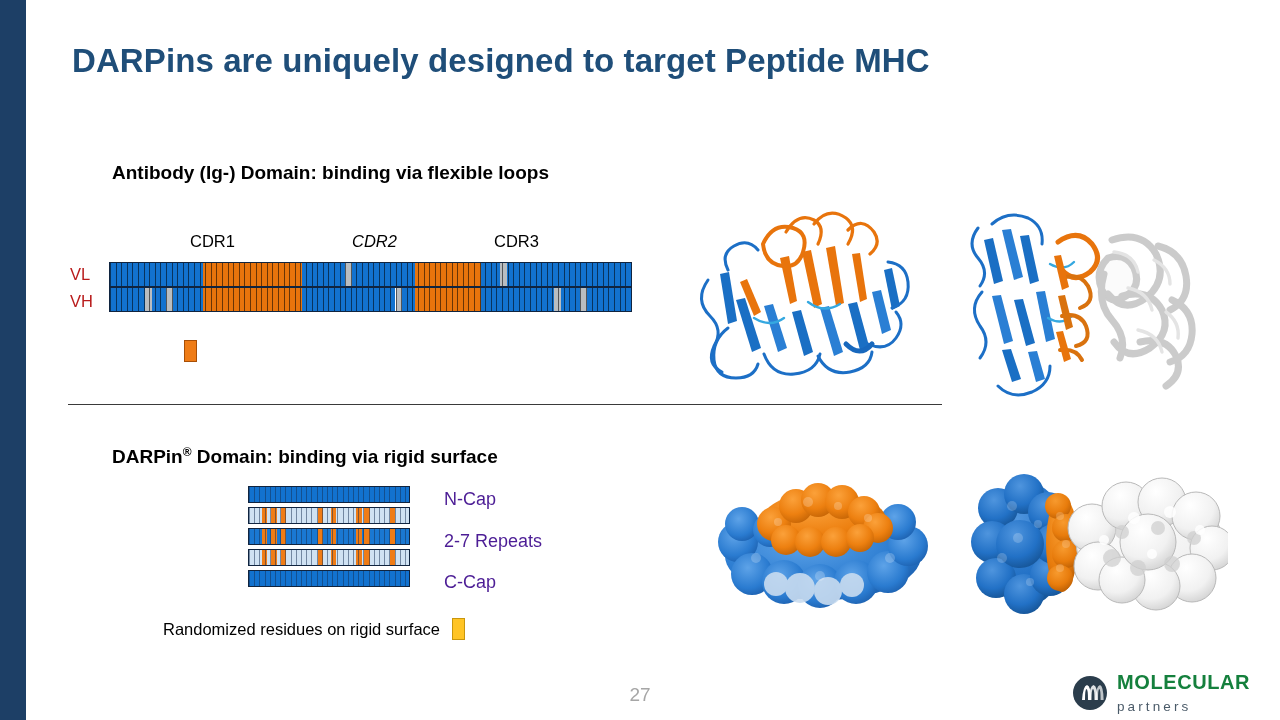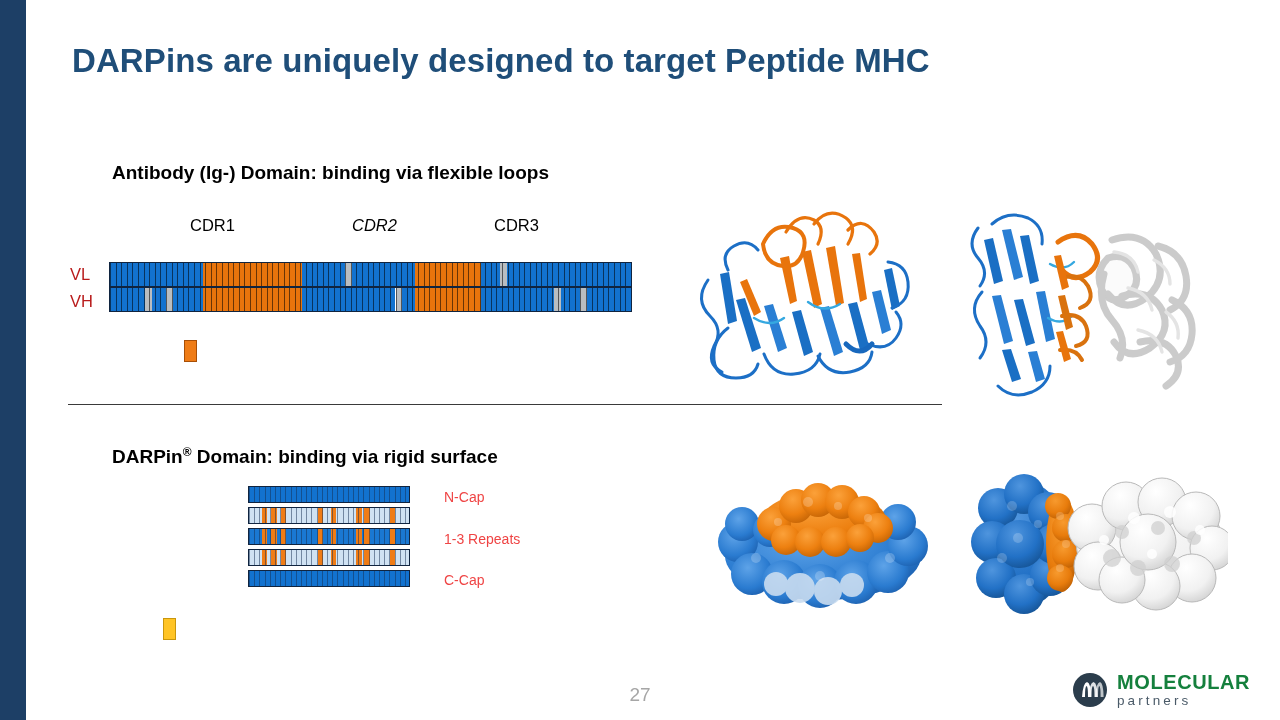--- a/index.html
+++ b/index.html
@@ -40,21 +40,21 @@
 
   
   .divider {
     position: absolute; left: 68px; top: 404px;
     width: 874px; height: 0;
     border-top: 1.6px solid #3a3a3a;
   }
 
   
   .cdr-label {
-    position: absolute; top: 216px;
+    position: absolute; top: 232px;
     font-size: 16.5px; color: #000; white-space: nowrap;
   }
   #cdr-label-1 { left: 190px; }
   #cdr-label-2 { left: 352px; font-style: italic; }
   #cdr-label-3 { left: 494px; }
 
   
   .chain-label {
     position: absolute; left: 70px;
     font-size: 16.5px; color: #b91c1c;
@@ -118,21 +118,21 @@
     background-image: repeating-linear-gradient(
       to right,
       rgba(20,45,80,.5) 0px, rgba(20,45,80,.5) 1px,
       rgba(0,0,0,0) 1px, rgba(0,0,0,0) 5.2px);
     pointer-events: none;
   }
 
   
   .darpin-label {
     position: absolute; left: 444px;
-    font-size: 14px; color: #ef4444; white-space: nowrap;
+    font-size: 18px; color: #4c1d95; white-space: nowrap;
   }
   #darpin-label-ncap    { top: 489px; }
   #darpin-label-repeats { top: 531px; }
   #darpin-label-ccap    { top: 572px; }
 
   
   .figure { position: absolute; }
   #figure-antibody-domain   { left: 668px; top: 196px;  width: 262px; height: 196px; }
   #figure-antibody-complex  { left: 962px; top: 200px;  width: 256px; height: 208px; }
   #figure-darpin-domain     { left: 712px; top: 472px;  width: 222px; height: 140px; }
@@ -152,21 +152,21 @@
     display: flex; align-items: center; gap: 9px;
   }
   .logo-mark { width: 36px; height: 36px; flex: 0 0 36px; }
   .logo-text { display: flex; flex-direction: column; line-height: 1; }
   .logo-text .l1 {
     font-size: 20px; font-weight: bold; color: #15803d;
     letter-spacing: .6px;
   }
   .logo-text .l2 {
     font-size: 13.5px; color: #4a5a68;
-    letter-spacing: 3.1px; margin-top: 2px;
+    letter-spacing: 3.1px; margin-top: 8px;
   }
 </style>
 </head>
 <body>
 
 <div class="side-bar"></div>
 
 <div class="slide-title">DARPins are uniquely designed to target Peptide MHC</div>
 
 <div class="section-heading" id="heading-antibody">Antibody (Ig-) Domain: binding via flexible loops</div>
@@ -340,24 +340,25 @@
       <div class="stripe" style="left: 72%; width: 3.4%;"></div>
       <div class="stripe" style="left: 88%; width: 3.4%;"></div>
       <div class="rep-ticks"></div>
     </div>
     <div class="rep-bar cap">
       <div class="rep-ticks"></div>
     </div>
   </div>
 
 <div class="darpin-label" id="darpin-label-ncap">N-Cap</div>
-<div class="darpin-label" id="darpin-label-repeats">1-3 Repeats</div>
+<div class="darpin-label" id="darpin-label-repeats">2-7 Repeats</div>
 <div class="darpin-label" id="darpin-label-ccap">C-Cap</div>
 
 <div class="legend" id="legend-surface">
+  <span>Randomized residues on rigid surface</span>
   <span class="swatch yellow"></span>
 </div>
 
 <div class="figure" id="figure-darpin-domain">
   <svg viewBox="0 0 222 140" xmlns="http://www.w3.org/2000/svg">
     <defs>
       <radialGradient id="gBlue" cx="40%" cy="35%" r="75%">
         <stop offset="0%" stop-color="#5ea3e8"></stop>
         <stop offset="65%" stop-color="#2a7bd0"></stop>
         <stop offset="100%" stop-color="#1a5ba8"></stop>

